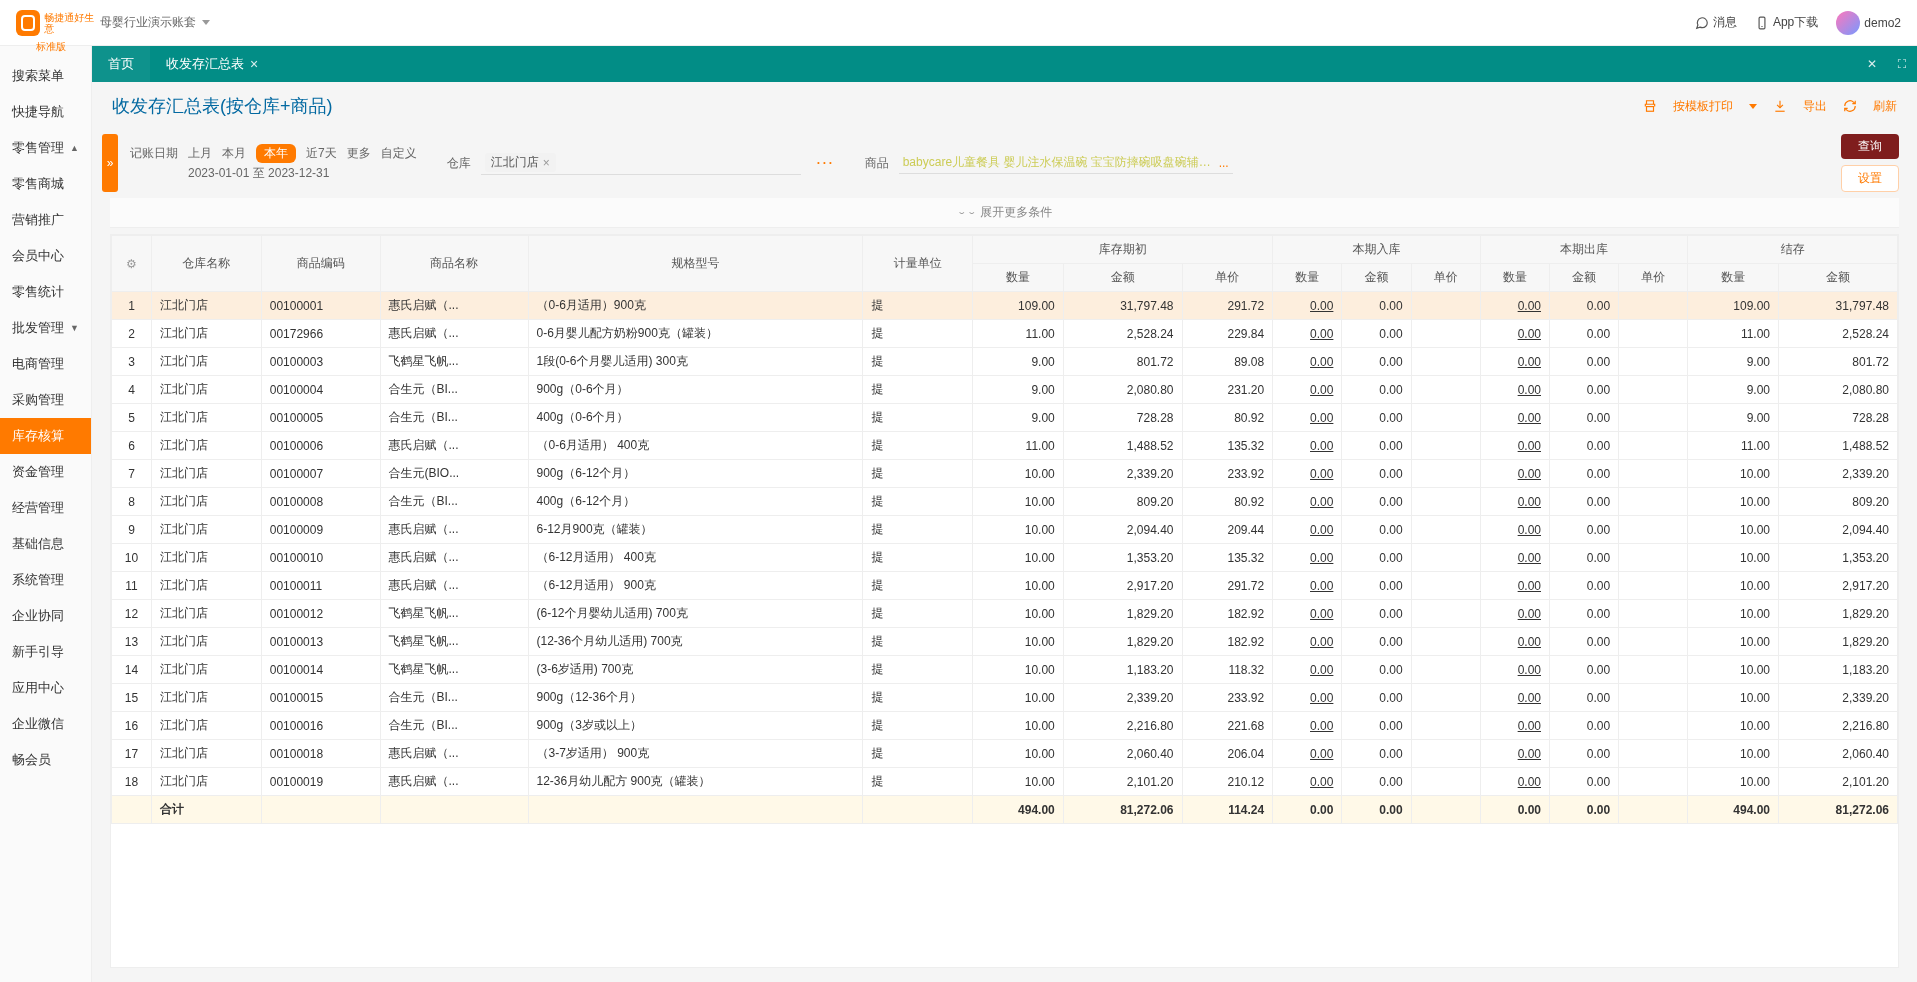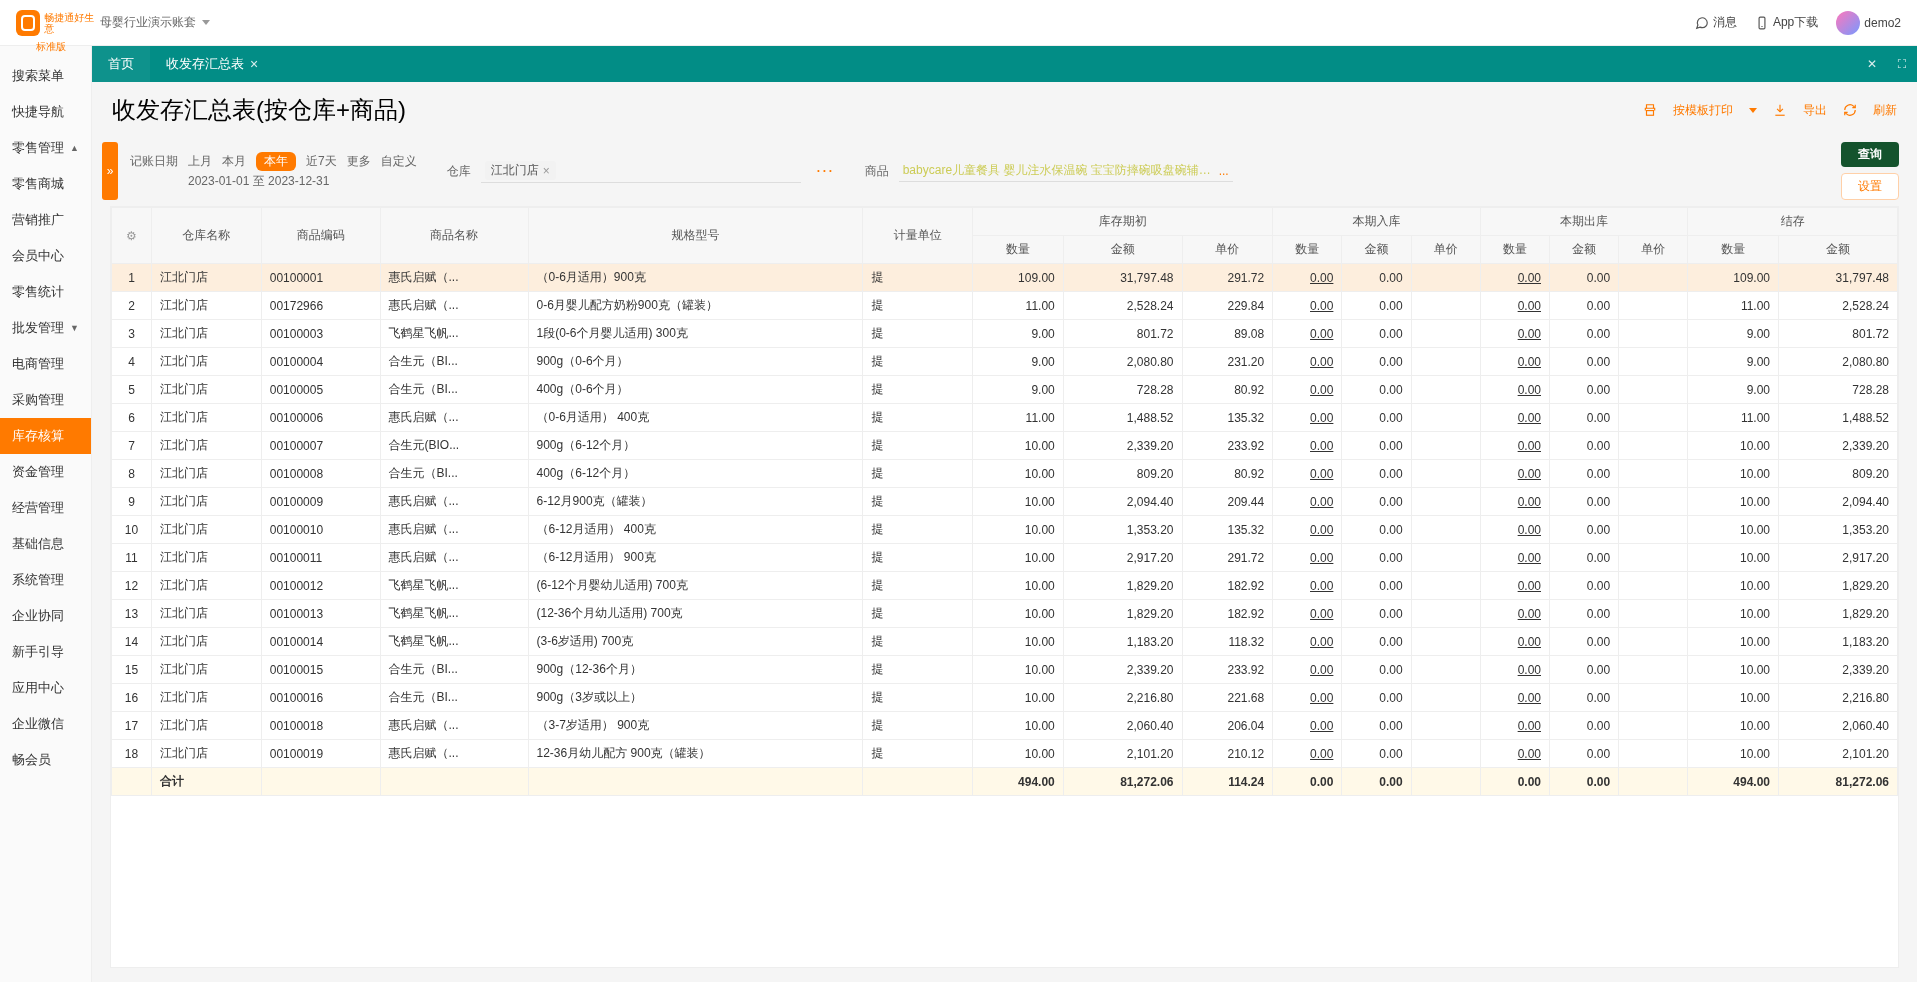--- a/index.html
+++ b/index.html
@@ -35,21 +35,21 @@
 
 .tabs-bar { display: flex; align-items: center; background: #028d86; height: 36px; color: #fff; }
 .tab { padding: 0 16px; height: 36px; display: flex; align-items: center; gap: 6px; cursor: pointer; font-size: 13px; }
 .tab.inactive { background: rgba(255,255,255,0.05); }
 .tab-close { cursor: pointer; font-size: 14px; opacity: .85; }
 .tabs-bar .spacer { flex: 1; }
 .tabs-bar .win-btn { width: 30px; height: 30px; display: flex; align-items: center; justify-content: center; cursor: pointer; opacity: .85; }
 
 
 .page-header { display: flex; align-items: center; padding: 12px 20px 10px; }
-.page-title { font-size: 24px; color: #000000; }
+.page-title { font-size: 18px; color: #0369a1; }
 .page-header .spacer { flex: 1; }
 .link-btn { color: #ff7a00; cursor: pointer; display: flex; align-items: center; gap: 16px; margin-left: 16px; }
 
 
 .collapse-handle { width: 16px; background: #ff7a00; color: #fff; display: flex; align-items: center; justify-content: center; cursor: pointer; font-size: 12px; align-self: stretch; border-radius: 3px; margin-right: 12px; }
 
 
 .filter-wrap { display: flex; padding: 6px 18px 0 10px; align-items: stretch; }
 .filter-area { flex: 1; display: flex; flex-wrap: wrap; gap: 18px 30px; align-items: center; }
 .filter-group { display: flex; align-items: center; gap: 10px; }
@@ -60,21 +60,21 @@
 .date-range { color: #666; font-size: 12px; }
 .tag-input { min-width: 320px; border-bottom: 1px solid #ddd; padding: 2px 4px; display: flex; align-items: center; gap: 6px; flex-wrap: wrap; }
 .tag { background: #f2f2f2; border-radius: 3px; padding: 1px 6px; display: inline-flex; align-items: center; gap: 4px; color: #555; }
 .tag .x { cursor: pointer; color: #999; }
 .dots-btn { color: #ff7a00; cursor: pointer; letter-spacing: 2px; font-weight: bold; margin-left: 6px; }
 .product-input { min-width: 330px; border-bottom: 1px solid #ddd; padding: 2px 4px; display: flex; align-items: center; gap: 6px; }
 .product-text { color: #cc5; white-space: nowrap; overflow: hidden; text-overflow: ellipsis; max-width: 310px; }
 .ellips { color: #ff7a00; cursor: pointer; }
 .btn-stack { display: flex; flex-direction: column; gap: 6px; margin-left: 14px; }
 .btn { border-radius: 4px; padding: 4px 16px; cursor: pointer; text-align: center; font-size: 12px; }
-.btn-primary { background: #14532d; color: #fff; font-weight: bold; }
+.btn-primary { background: #7f1d1d; color: #fff; }
 .btn-ghost { background: #fff; color: #ff7a00; border: 1px solid #ffd0a8; }
 
 
 .expand-more { text-align: center; padding: 6px 0; color: #888; background: #fbfbfb; cursor: pointer; border-bottom: 1px solid #eee; margin: 6px 18px 0; }
 .dbl-chevron { display: inline-block; transform: scaleY(.6); }
 
 
 .table-wrap { flex: 1; overflow: auto; margin: 6px 18px 14px; border: 1px solid #eee; background: #fff; }
 table { border-collapse: collapse; min-width: 1460px; width: 100%; }
 th, td { border: 1px solid #eee; padding: 5px 8px; font-size: 12px; white-space: nowrap; }
@@ -280,20 +280,24 @@
             </div>
           </div>
         </div>
 
         <div class="btn-stack">
           <div class="btn btn-primary">查询</div>
           <div class="btn btn-ghost">设置</div>
         </div>
       </div>
 
+      <div class="expand-more">
+        <span class="dbl-chevron">⌄⌄</span>
+        <span>展开更多条件</span>
+      </div>
 
       <div class="table-wrap">
         <table>
           <thead>
             <tr>
               <th rowspan="2" class="gear-cell">⚙</th>
               <th rowspan="2">仓库名称</th>
               <th rowspan="2">商品编码</th>
               <th rowspan="2">商品名称</th>
               <th rowspan="2">规格型号</th>

